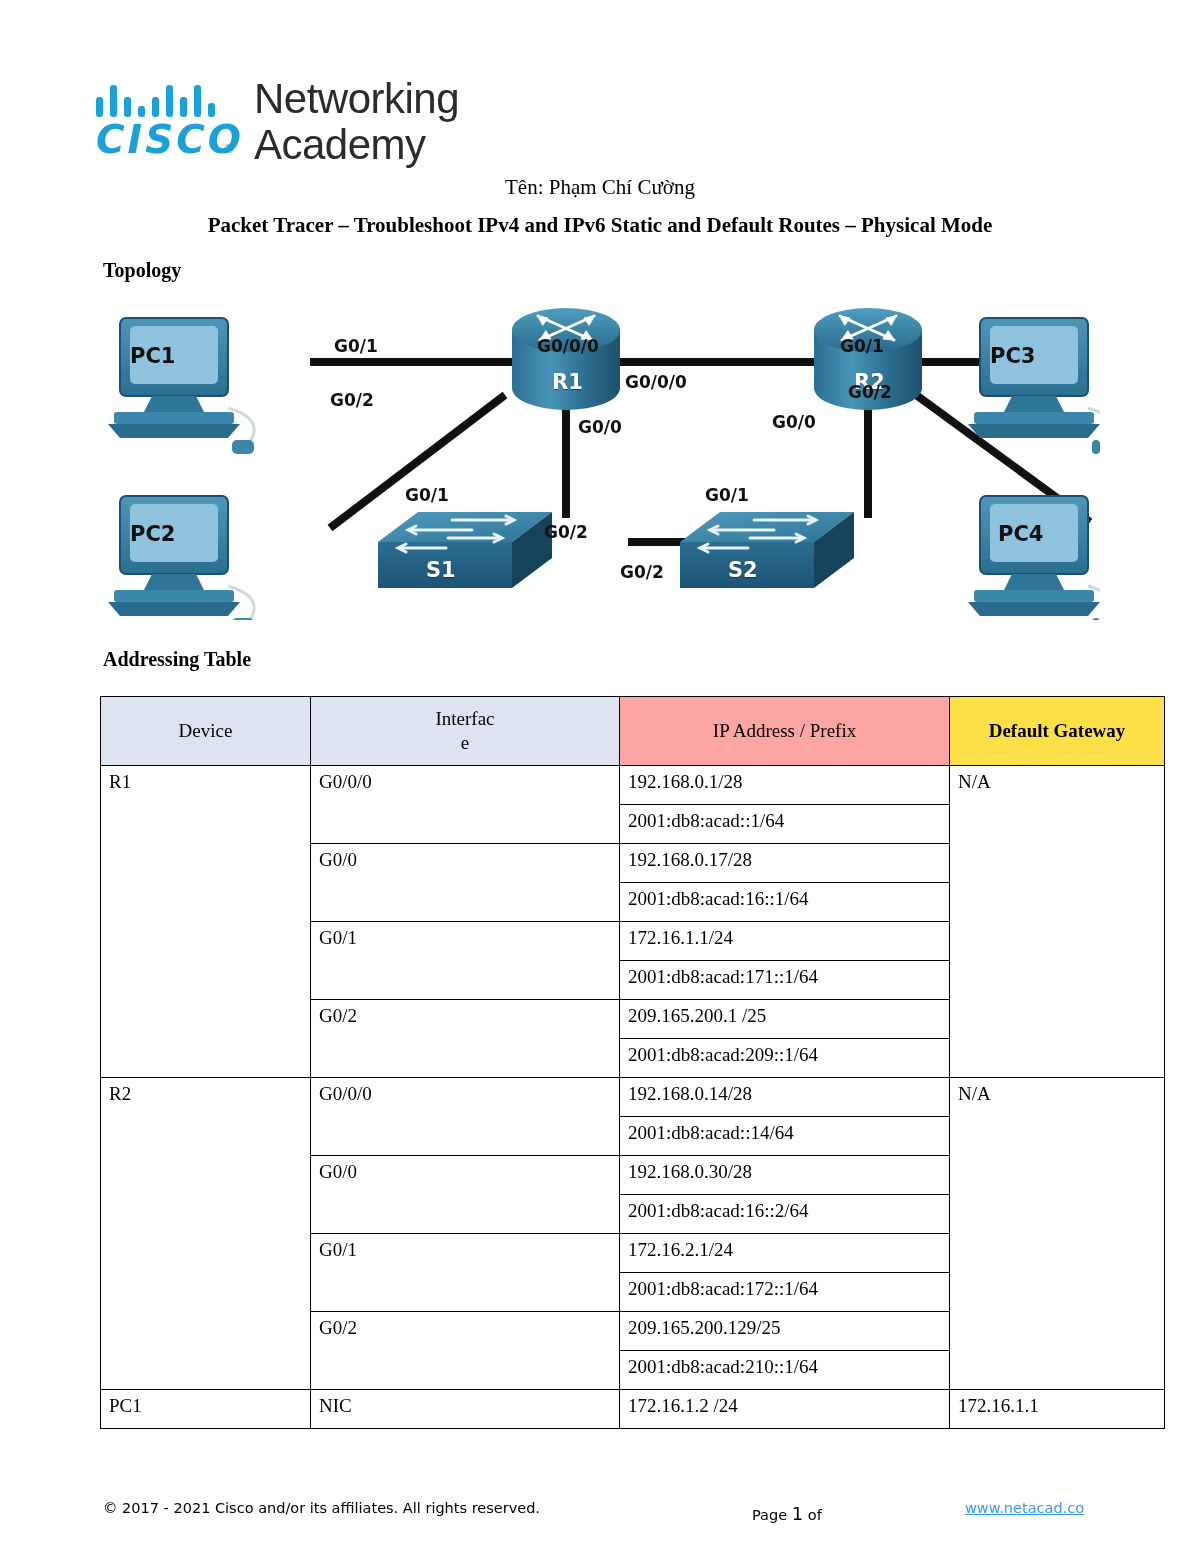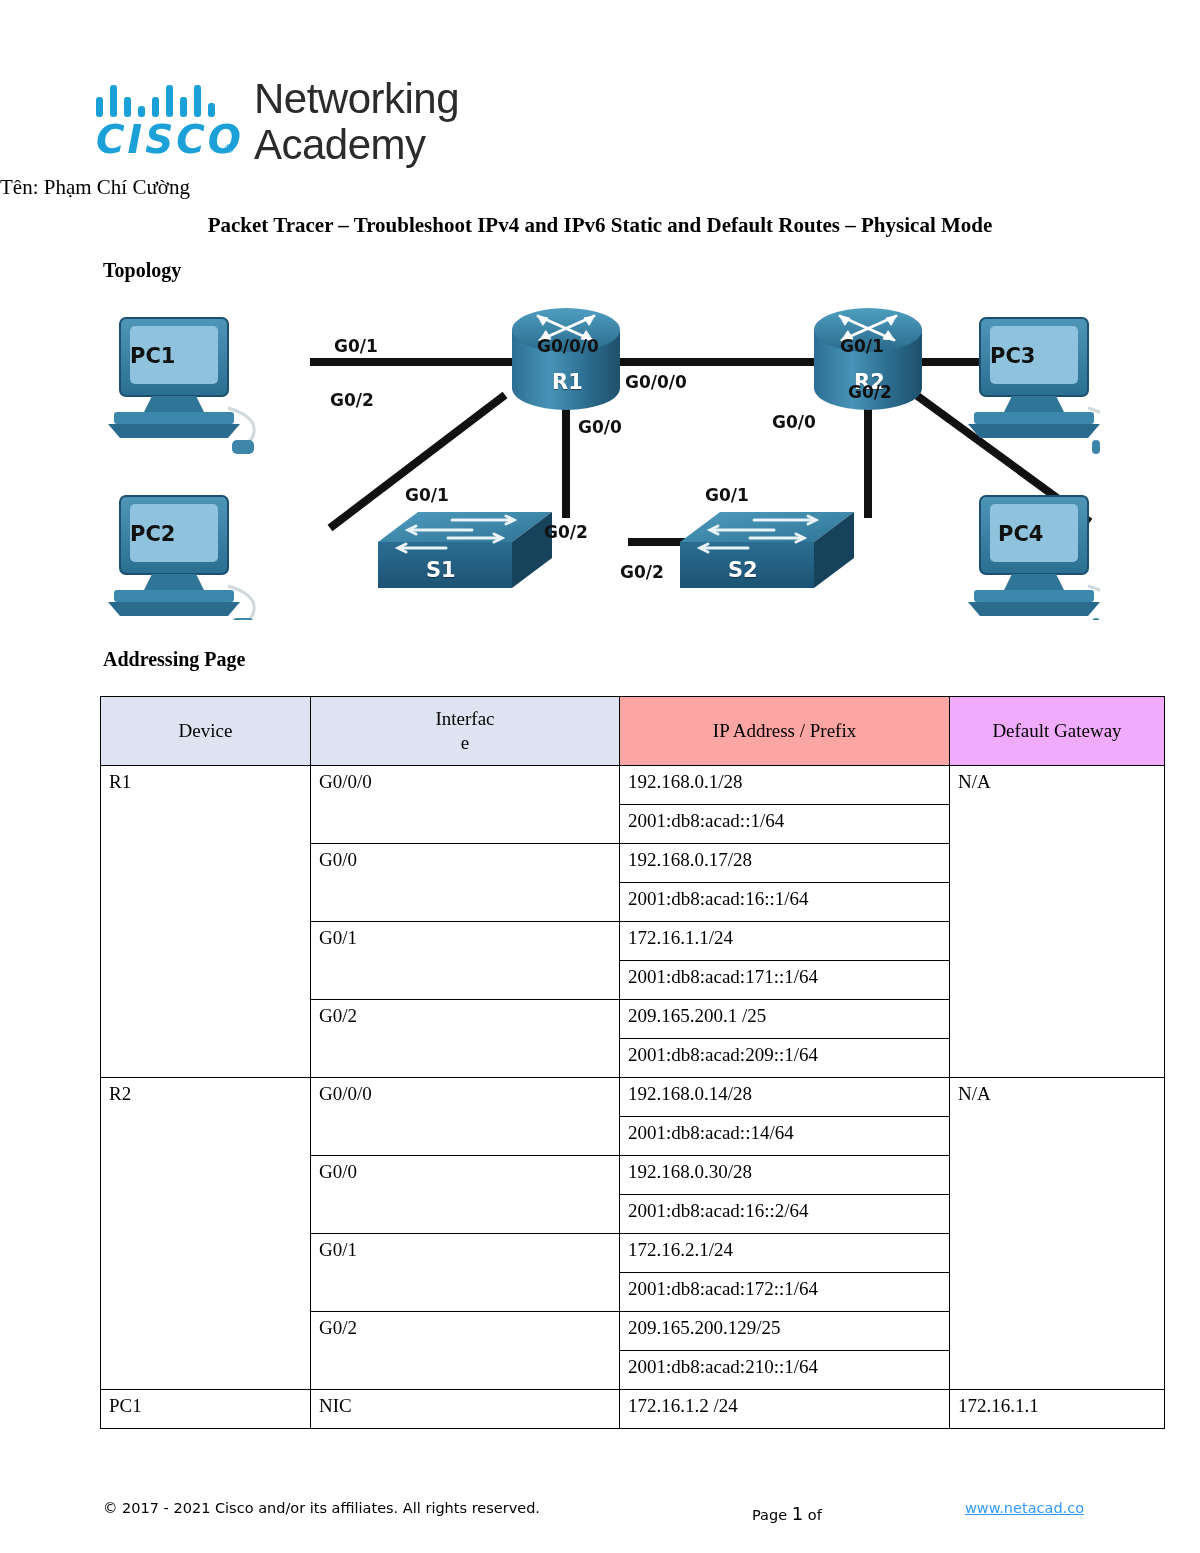--- a/index.html
+++ b/index.html
@@ -50,21 +50,21 @@
     color: #2b2b2b;
     line-height: 1;
     letter-spacing: -0.5px;
   }
   #logo .netword { top: 0px; }
   #logo .acadword { top: 46px; }
 
   
   .name-line {
     position: absolute; left: 0; top: 175px; width: 1200px;
-    text-align: left;
+    text-align: center;
     font-size: 21px;
     font-family: "Liberation Serif", serif;
   }
   .doc-title {
     position: absolute; left: 0; top: 213px; width: 1200px;
     text-align: center;
     font-size: 21px;
     font-weight: bold;
     font-family: "Liberation Serif", serif;
   }
@@ -333,29 +333,29 @@
   <span class="iflabel" style="left:525px; top:72px;">G0/0/0</span>
   <span class="iflabel" style="left:740px; top:36px;">G0/1</span>
   <span class="iflabel" style="left:748px; top:82px;">G0/2</span>
   <span class="iflabel" style="left:672px; top:112px;">G0/0</span>
   <span class="iflabel" style="left:305px; top:185px;">G0/1</span>
   <span class="iflabel" style="left:444px; top:222px;">G0/2</span>
   <span class="iflabel" style="left:605px; top:185px;">G0/1</span>
   <span class="iflabel" style="left:520px; top:262px;">G0/2</span>
 </div>
 
-<div class="section-heading" id="addressing-heading">Addressing Page</div>
+<div class="section-heading" id="addressing-heading">Addressing Table</div>
 
 <table id="addr-table">
   <thead>
     <tr>
       <th class="col-device" style="background: rgb(221, 227, 240);">Device</th>
       <th class="col-iface" style="background: rgb(221, 227, 240);"><span id="iface-head">Interfac<br>e</span></th>
       <th class="col-ip" style="background: #fca5a5;">IP Address / Prefix</th>
-      <th class="col-gw" style="background: #f0abfc;">Default Gateway</th>
+      <th class="col-gw" style="background: #fde047; font-weight: bold;">Default Gateway</th>
     </tr>
   </thead>
   <tbody id="addr-body">
       <tr class="grp-top">
         <td class="col-device" rowspan="8">R1</td>
         <td class="col-iface" rowspan="2">G0/0/0</td>
         <td class="col-ip">192.168.0.1/28</td>
         <td class="col-gw" rowspan="8">N/A</td>
       </tr>
       <tr>

